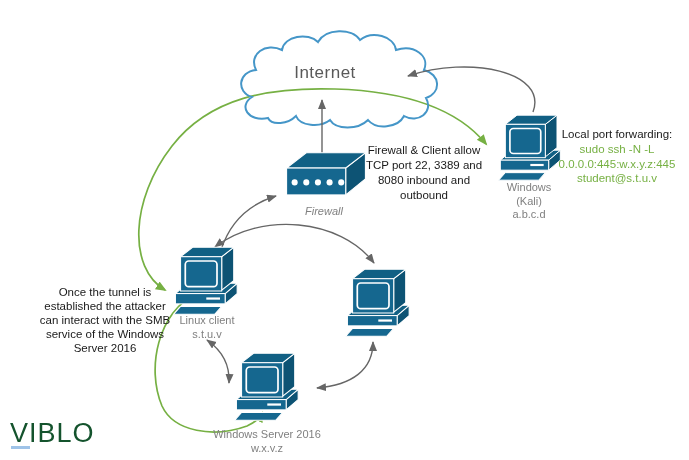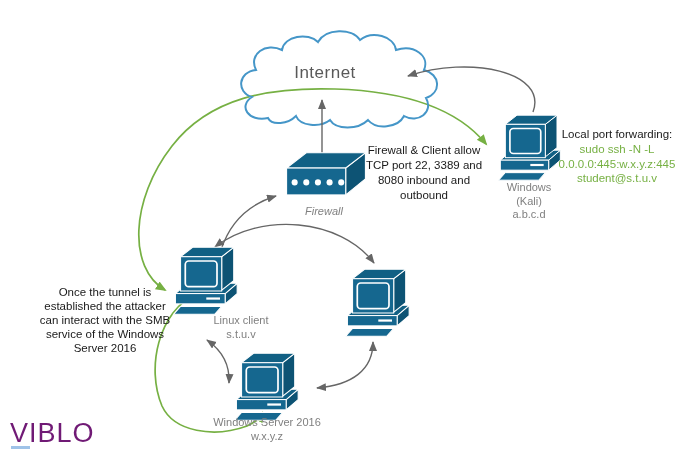--- a/index.html
+++ b/index.html
@@ -15,21 +15,21 @@
   .note{
     position:absolute;transform:translateX(-50%);text-align:center;
     white-space:pre-line;color:#1a1a1a;font-size:11.5px;line-height:15px;
   }
   .internet{
     position:absolute;transform:translateX(-50%);color:#595959;
     font-size:17px;letter-spacing:.5px;
   }
   .green-text{color:#76b043;}
   .viblo{
-    position:absolute;left:10px;top:418px;font-size:27px;color:#701a75;
+    position:absolute;left:10px;top:418px;font-size:27px;color:#14532d;
     letter-spacing:1px;font-weight:400;
   }
   .viblo-underline{
     position:absolute;left:11px;top:446px;width:19px;height:3px;background:#9fc3e8;
   }
 </style>
 </head>
 <body>
 
 <div class="canvas">
@@ -98,24 +98,24 @@
   </svg>
 
   <div class="internet" style="left:325px;top:63px;">Internet</div>
 
   <div class="lbl" style="left:324px;top:205px;font-style:italic;">Firewall</div>
 
   <div class="lbl" style="left:529px;top:181px;">Windows
 (Kali)
 a.b.c.d</div>
 
-  <div class="lbl" style="left:207px;top:314px;margin-left:34px;">Linux client
+  <div class="lbl" style="left:207px;top:314px;">Linux client
 s.t.u.v</div>
 
-  <div class="lbl" style="left:267px;top:416px;">Windows Server 2016
+  <div class="lbl" style="left:267px;top:428px;">Windows Server 2016
 w.x.y.z</div>
 
   <div class="note" style="left:424px;top:143px;width:150px;">Firewall &amp; Client allow
 TCP port 22, 3389 and
 8080 inbound and
 outbound</div>
 
   <div class="note" style="left:617px;top:127px;width:150px;">Local port forwarding:</div>
 
   <div class="note green-text" style="left:617px;top:142px;width:160px;line-height:14.5px;">sudo ssh -N -L

